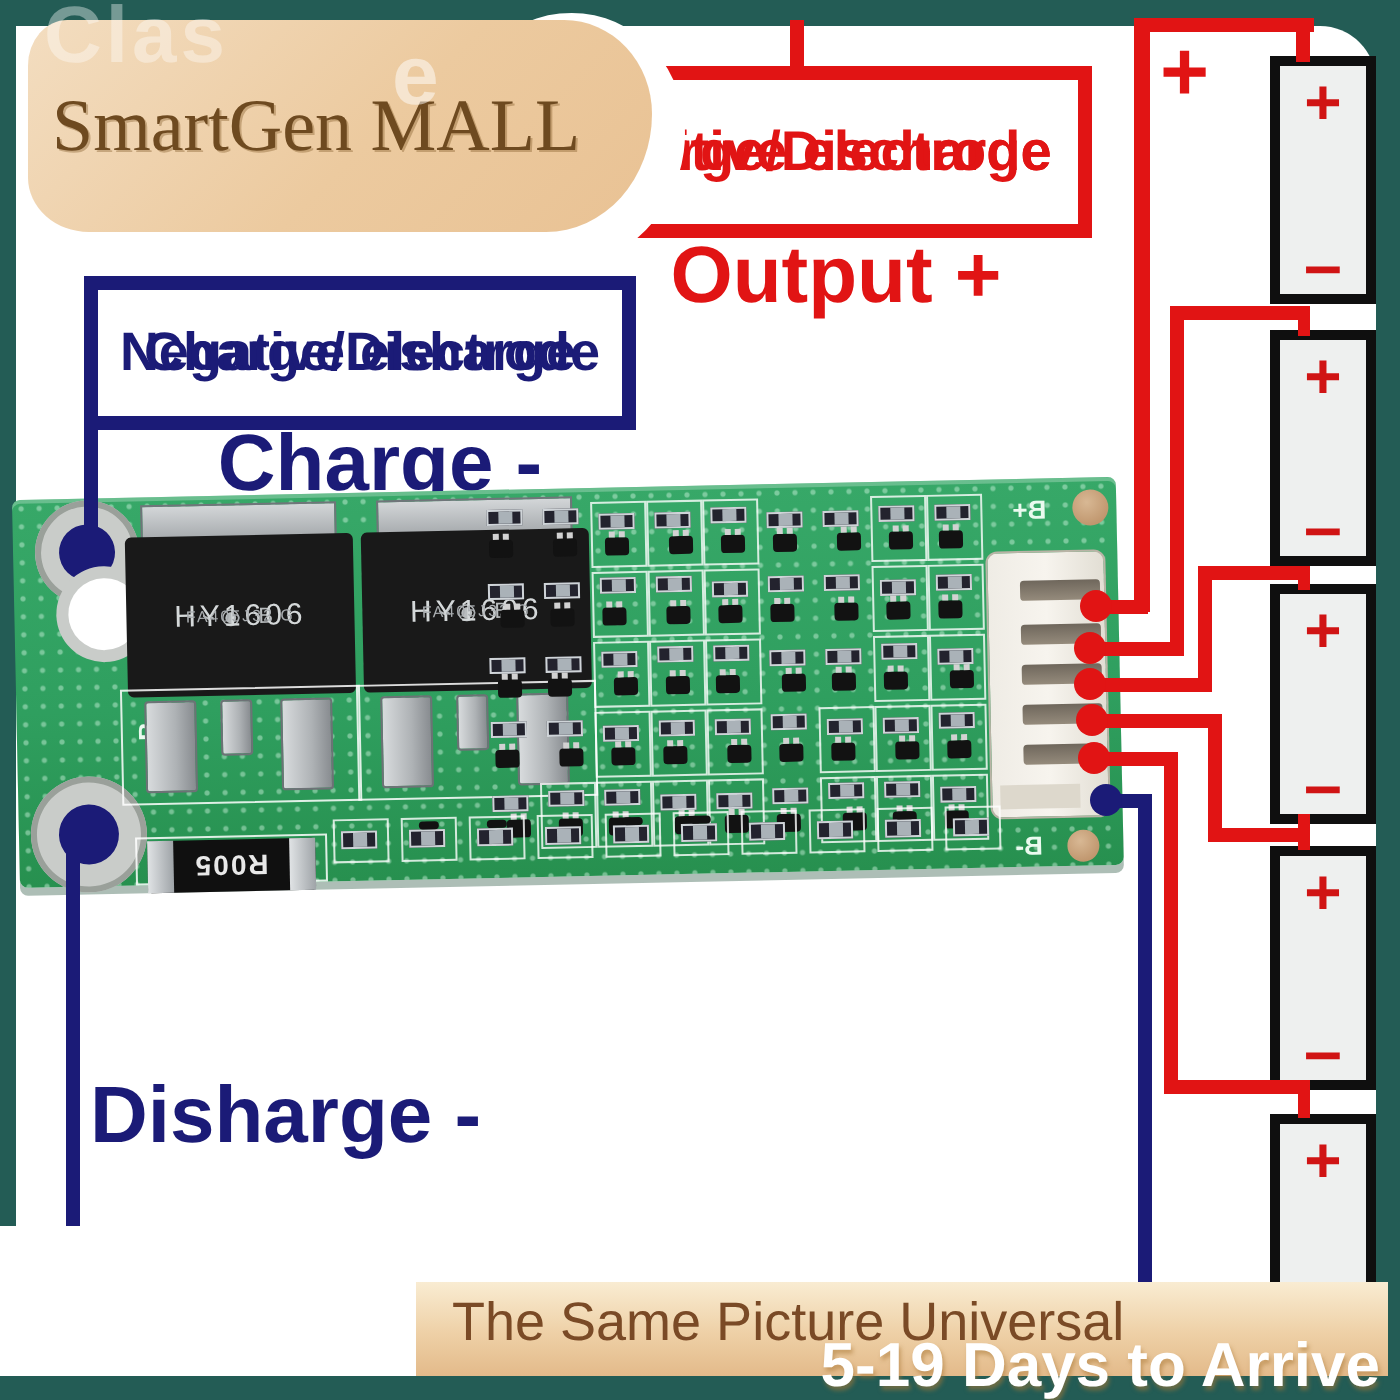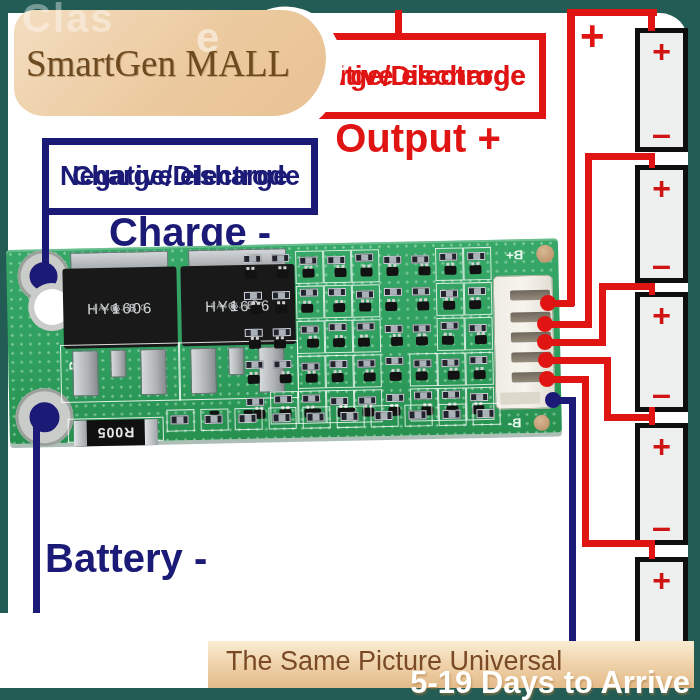--- a/index.html
+++ b/index.html
@@ -135,21 +135,21 @@
   <div id="sticker-halo"></div>
   <div id="sticker"></div>
   <div id="brand">SmartGen MALL</div>
   <div id="wm2" class="wm">e</div>
 
   <div id="neg-box">
     <div class="neg-line">Charge/Disharge</div>
     <div class="neg-line">Negative electrode</div>
   </div>
   <div id="neg-output">Charge -</div>
-  <div id="battery-minus-label">Battery -</div>
+  <div id="battery-minus-label">Disharge -</div>
 
   <div id="pack-plus">+</div>
 
   <div id="pcb">
     <div id="pcb-dots"></div>
 
     <div class="padring" style="left:11px;top:1px;width:52px;height:52px;"></div>
     <div class="padcore" style="left:23px;top:13px;width:28px;height:28px;"></div>
     <div class="padwhite" style="left:27px;top:40px;width:36px;height:36px;"></div>
     <div class="padring" style="left:6px;top:139px;width:58px;height:58px;"></div>

